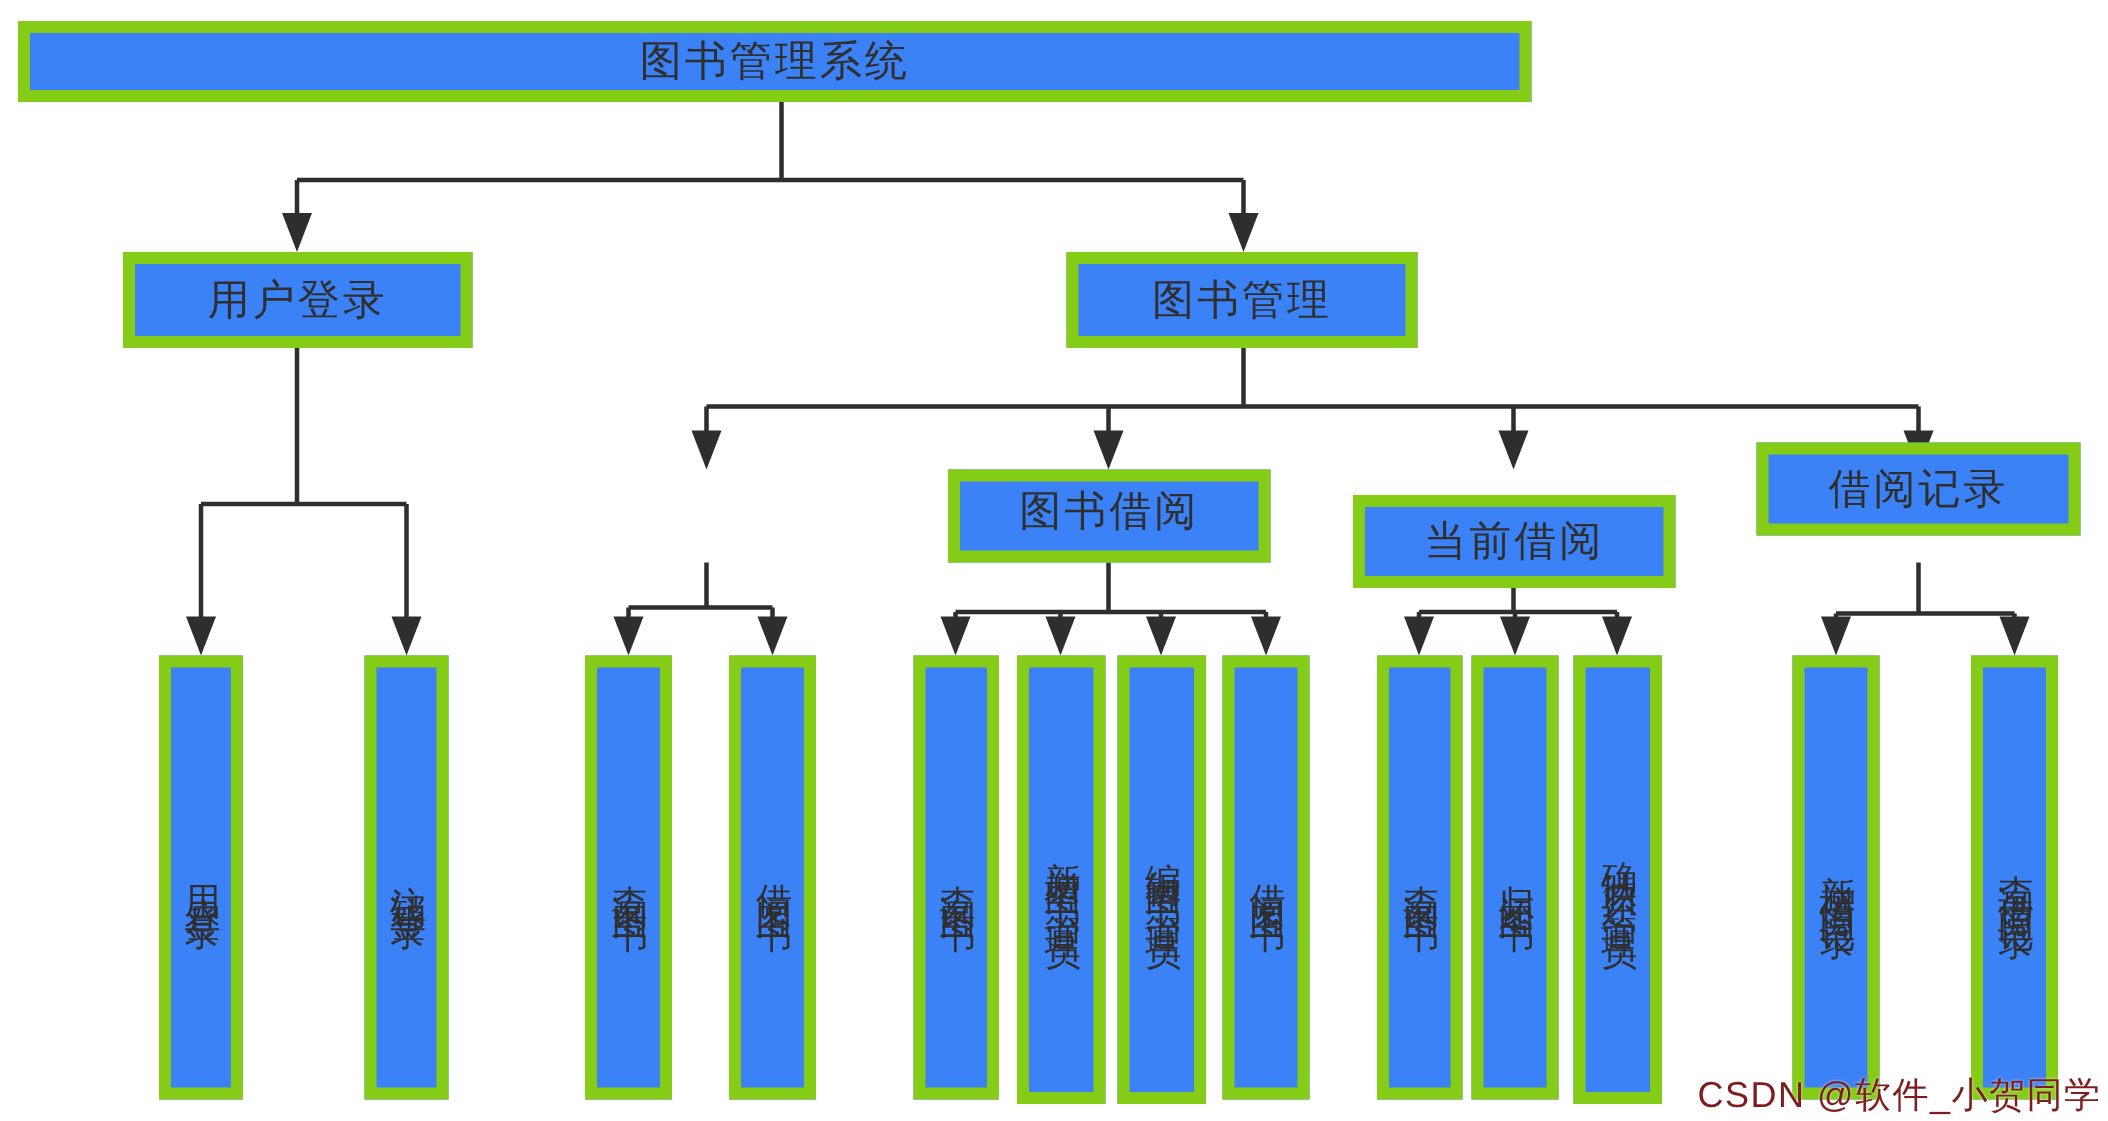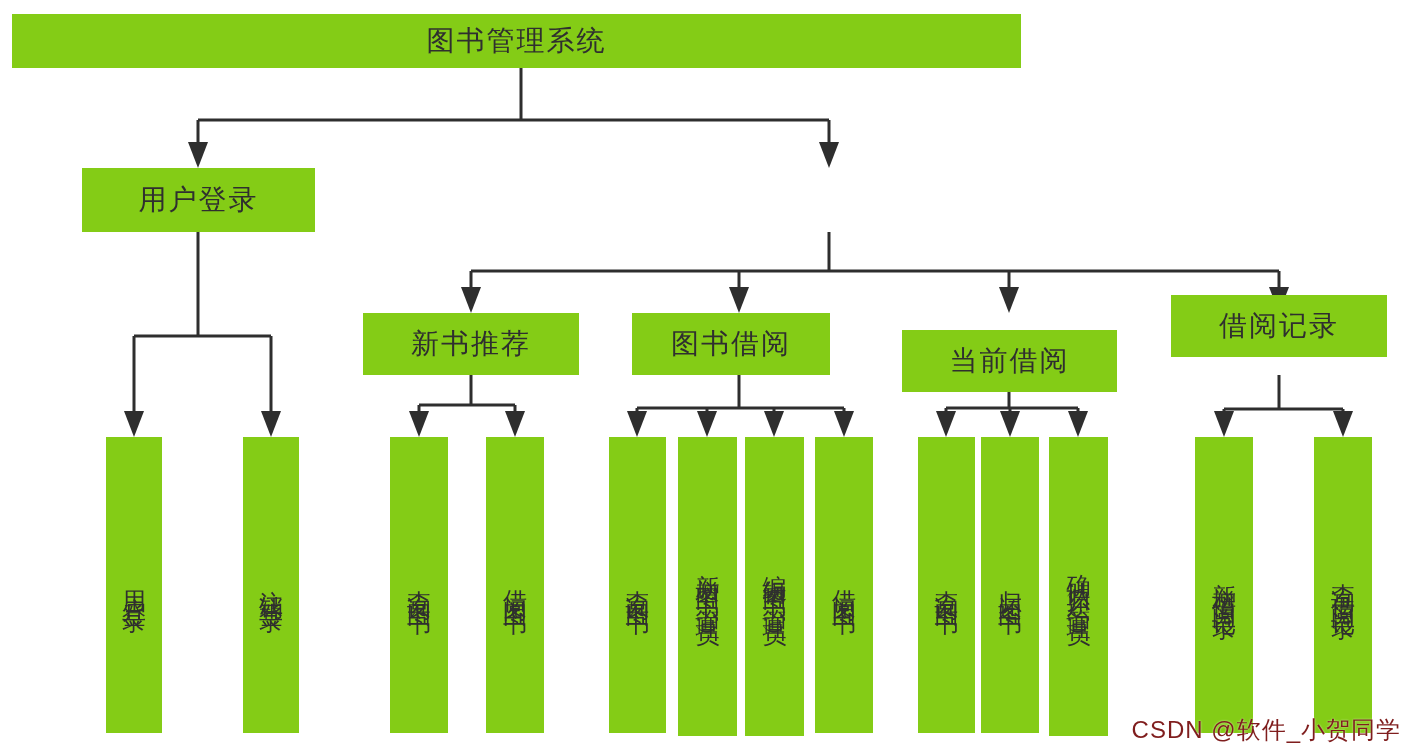--- a/index.html
+++ b/index.html
@@ -13,22 +13,22 @@
   }
   .wires {
     position: absolute;
     left: 0; top: 0;
     width: 1405px; height: 747px;
     z-index: 1;
   }
   .box {
     position: absolute;
     box-sizing: border-box;
-    border: 5px solid #84cc16;
-    background: #84cc16;
+    border: 8px solid #84cc16;
+    background: #3b82f6;
     color: #2f2f2f;
     display: flex;
     align-items: center;
     justify-content: center;
     z-index: 2;
     font-size: 28px;
     letter-spacing: 2px;
     text-align: center;
     line-height: 1;
   }
@@ -85,23 +85,23 @@
       <polygon points="1000,411 1020,411 1010,437"></polygon>
       <polygon points="1068,411 1088,411 1078,437"></polygon>
       <polygon points="1214,411 1234,411 1224,437"></polygon>
       <polygon points="1333,411 1353,411 1343,437"></polygon>
     </g>
   </svg>
 
   <div class="box" style="left:12px; top:14px; width:1009px; height:54px;">图书管理系统</div>
 
   <div class="box" style="left:82px; top:168px; width:233px; height:64px;">用户登录</div>
+  <div class="box" style="left:711px; top:168px; width:234px; height:64px;">图书管理</div>
 
-  <div class="box" style="left:363px; top:313px; width:216px; height:62px;">新书推荐</div>
-  <div class="box" style="left:632px; top:313px; width:198px; height:62px;">图书借阅</div>
+  <div class="box" style="left:632px; top:313px; width:215px; height:62px;font-family:Liberation Mono, monospace;">图书借阅</div>
   <div class="box" style="left:902px; top:313px; width:215px; height:62px;margin-top:17px;">当前借阅</div>
   <div class="box" style="left:1171px; top:295px; width:216px; height:62px;">借阅记录</div>
 
   <div class="box v" style="left:106px; top:437px; width:56px; height:296px;">用户登录</div>
   <div class="box v" style="left:243px; top:437px; width:56px; height:296px;">注销登录</div>
 
   <div class="box v" style="left:390px; top:437px; width:58px; height:296px;">查询图书</div>
   <div class="box v" style="left:486px; top:437px; width:58px; height:296px;">借阅图书</div>
 
   <div class="box v" style="left:609px; top:437px; width:57px; height:296px;">查询图书</div>

